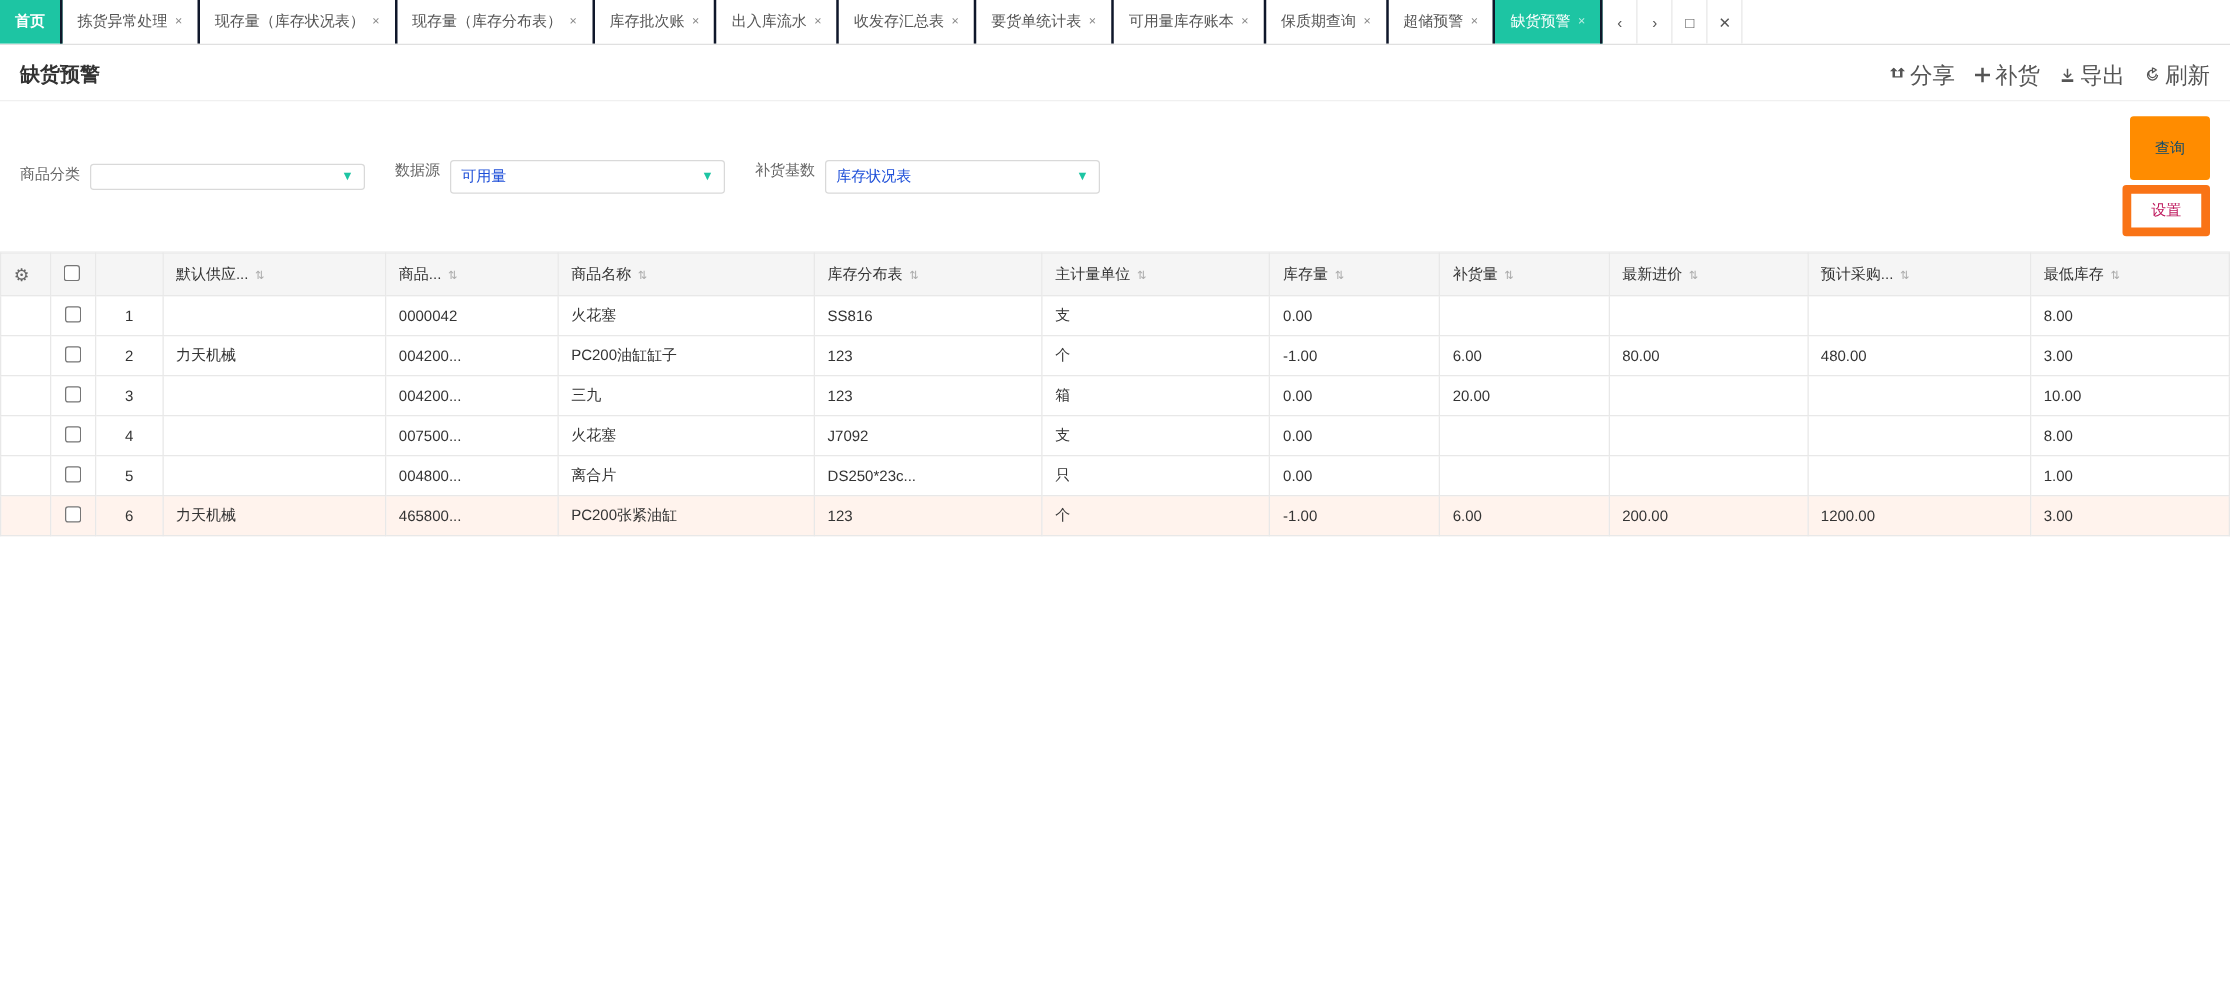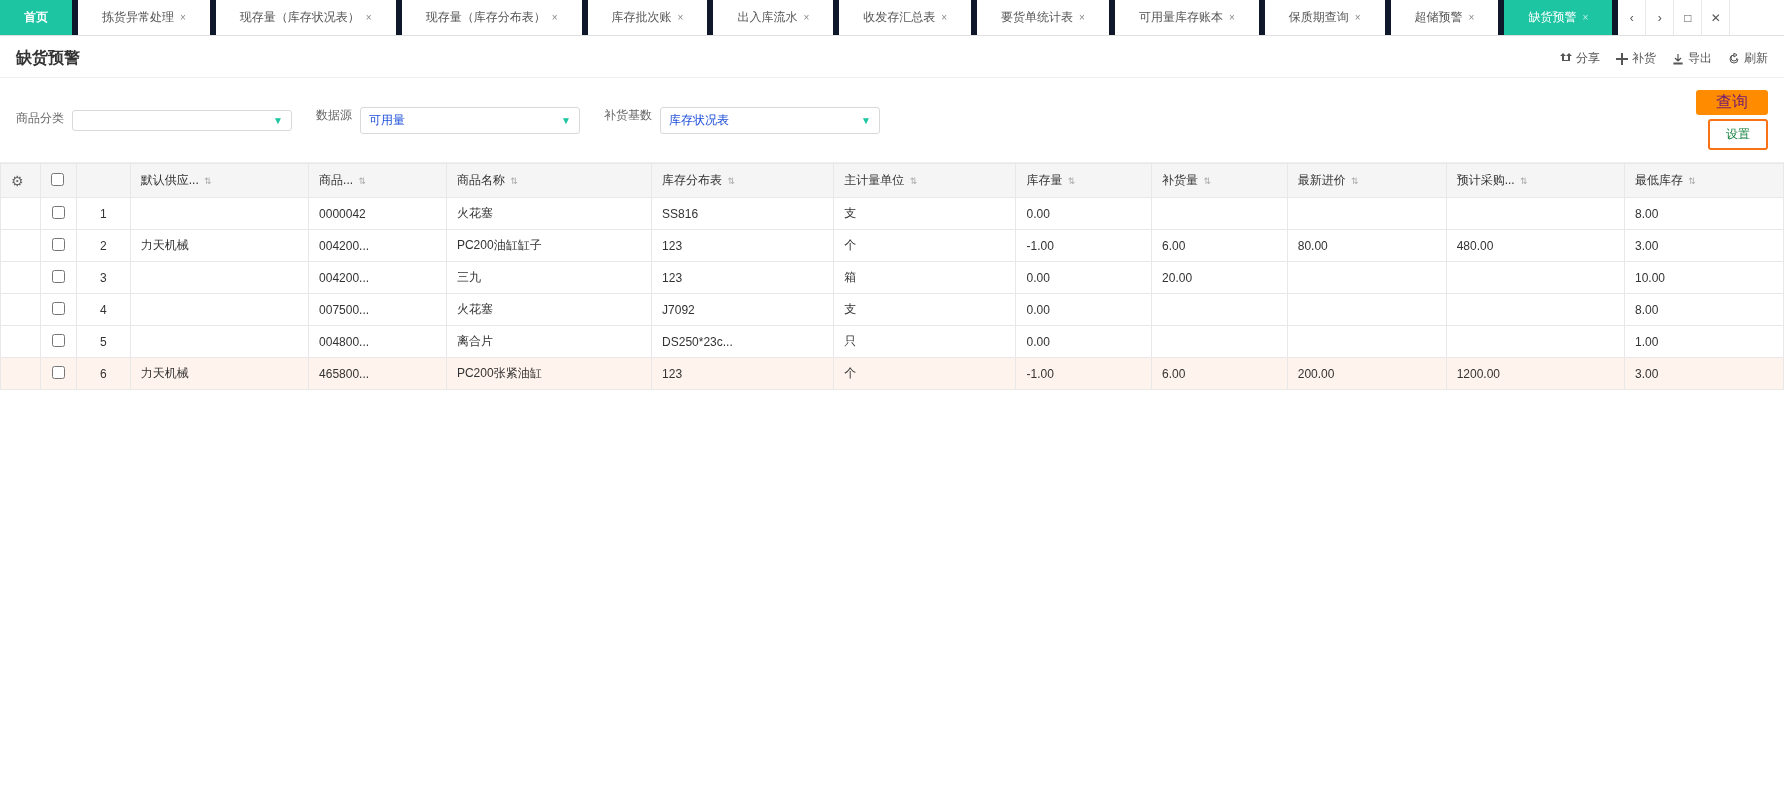--- a/index.html
+++ b/index.html
@@ -10,27 +10,27 @@
       display: flex;
       align-items: center;
       background: #fff;
       border-bottom: 1px solid #e0e0e0;
       height: 36px;
       overflow: hidden;
     }
     .tab-item {
       display: flex;
       align-items: center;
-      padding: 0 24px;
+      padding: 0 12px;
       height: 100%;
       white-space: nowrap;
       cursor: pointer;
       font-size: 12px;
       color: #555;
-      border-right: 6px solid #0f172a;
+      border-right: 2px solid #0f172a;
       flex-shrink: 0;
       position: relative;
     }
     .tab-item.active {
       background: #1dc5a3;
       color: #fff;
     }
     .tab-item .close-icon {
       margin-left: 6px;
       font-size: 10px;
@@ -78,21 +78,21 @@
       display: flex;
       align-items: center;
       gap: 16px;
     }
     .header-action-btn {
       display: flex;
       align-items: center;
       gap: 4px;
       cursor: pointer;
       color: #555;
-      font-size: 12px;
+      font-size: 18px;
     }
 
     
     .filter-area {
       display: flex;
       align-items: center;
       padding: 12px 16px;
       gap: 24px;
       border-bottom: 1px solid #f0f0f0;
     }
@@ -118,32 +118,32 @@
       font-size: 12px;
       color: #333;
       justify-content: space-between;
     }
     .filter-select-wide { min-width: 220px; }
     .filter-select .arrow { color: #1dc5a3; font-size: 10px; }
     .filter-value { color: #1d4ed8; }
 
     .query-btn {
       background: #ff8c00;
-      color: #701a75;
+      color: #0c4a6e;
       border: none;
       border-radius: 3px;
-      padding: 2px 20px;
-      cursor: pointer;
-      font-size: 16px;
+      padding: 17px 20px;
+      cursor: pointer;
+      font-size: 12px;
       margin-left: auto;
     }
     .settings-btn {
       background: #fff;
-      color: #15803d;
-      border: 2px solid #f97316;
+      color: #be185d;
+      border: 7px solid #f97316;
       border-radius: 3px;
       padding: 5px 16px;
       cursor: pointer;
       font-size: 12px;
       margin-left: auto;
     }
     .btn-group {
       display: flex;
       flex-direction: column;
       gap: 4px;

